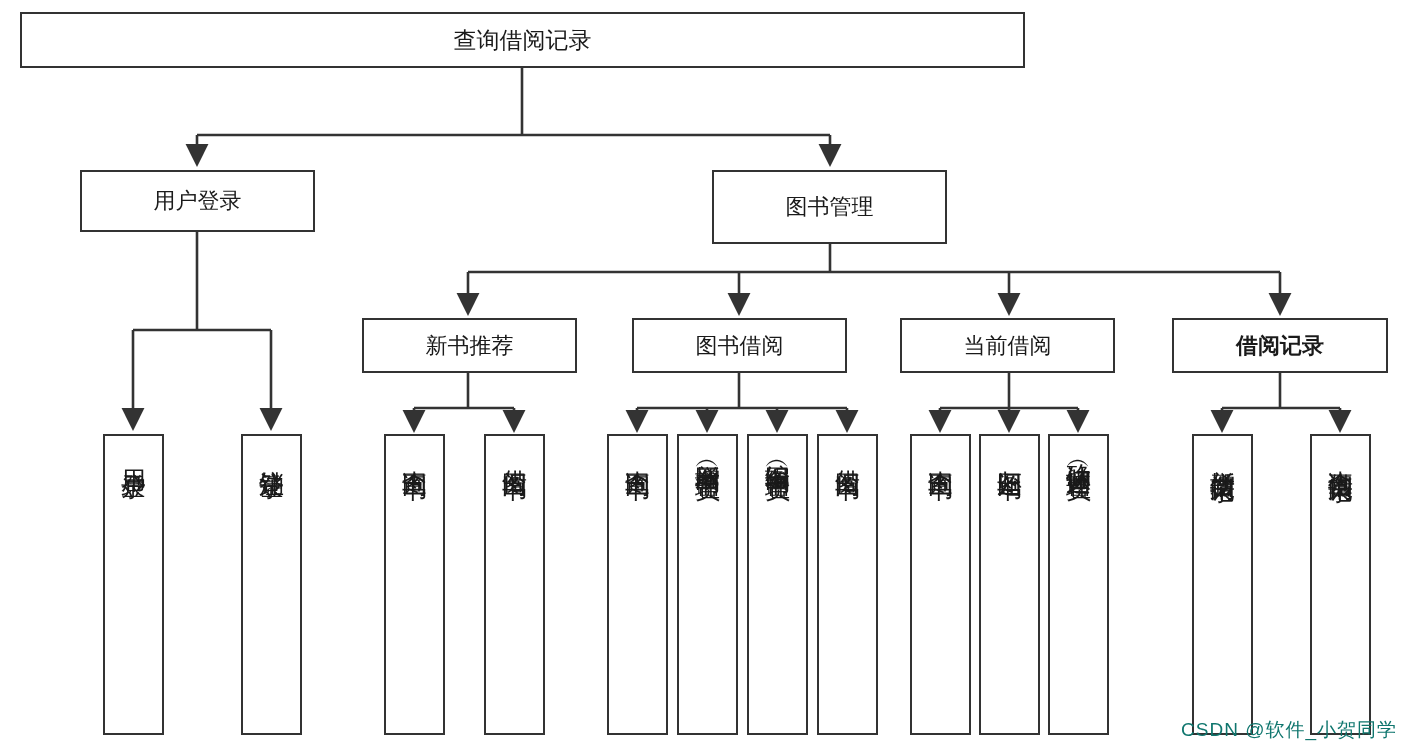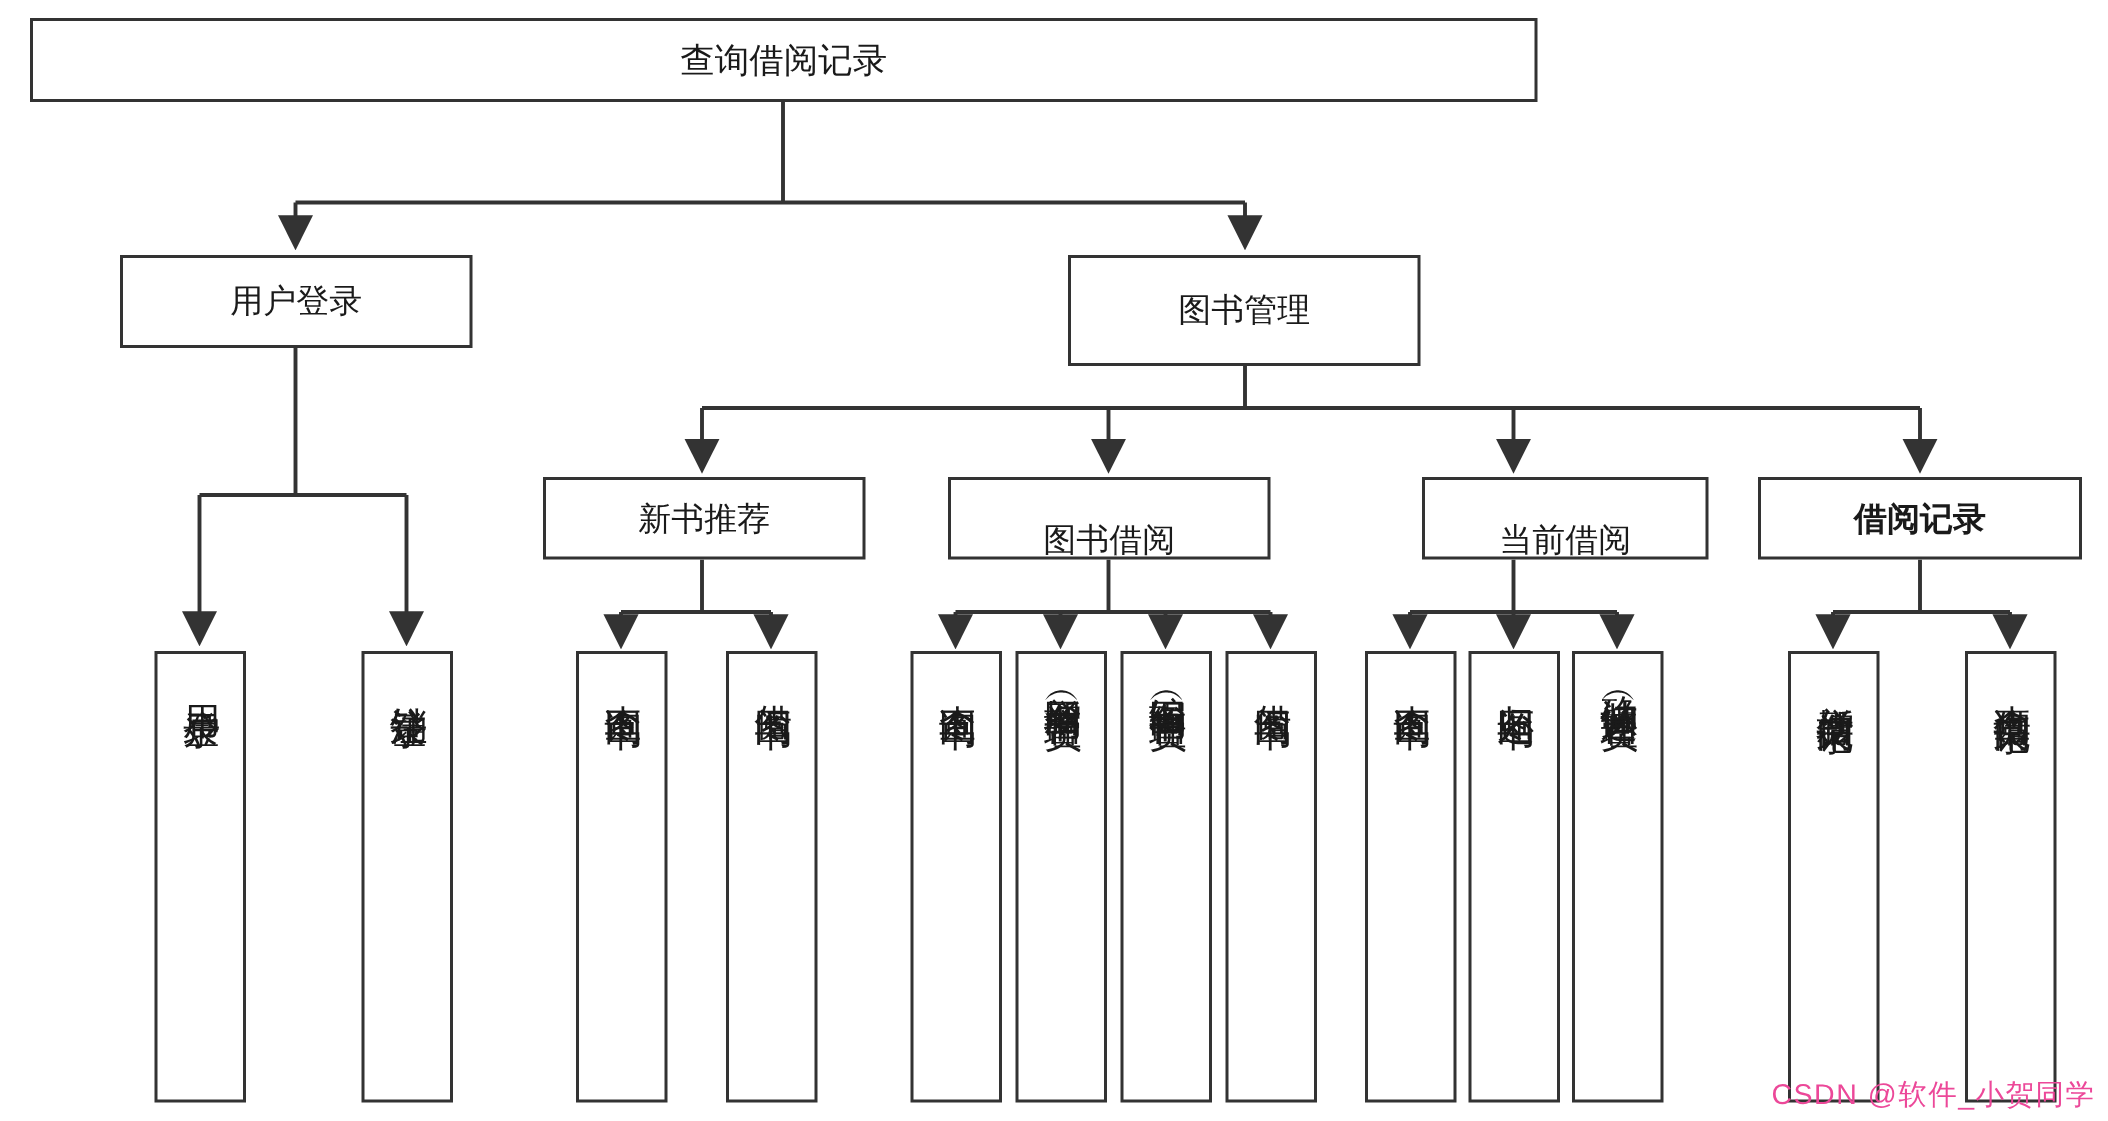--- a/index.html
+++ b/index.html
@@ -68,21 +68,21 @@
   
   .node.leaf.tight {
     padding-top: 8px;
   }
   
   #watermark {
     position: absolute;
     right: 8px;
     bottom: 4px;
     font-size: 19px;
-    color: #ec4899;
+    color: #0f766e;
     letter-spacing: 1px;
     z-index: 5;
     white-space: nowrap;
     pointer-events: none;
   }
 </style>
 </head>
 <body>
 
 <div id="canvas">
@@ -146,25 +146,25 @@
   </div>
 
   <div class="node branch" style="left:712px; top:170px; width:235px; height:74px;">
     <span class="label">图书管理</span>
   </div>
 
   <div class="node branch" style="left:362px; top:318px; width:215px; height:55px;">
     <span class="label">新书推荐</span>
   </div>
 
-  <div class="node branch" style="left:632px; top:318px; width:215px; height:55px;align-items:flex-end;">
+  <div class="node branch" style="left:632px; top:318px; width:215px; height:55px;">
     <span class="label">图书借阅</span>
   </div>
 
-  <div class="node branch" style="left:948px; top:318px; width:191px; height:55px;align-items:flex-end;">
+  <div class="node branch" style="left:900px; top:318px; width:215px; height:55px;">
     <span class="label">当前借阅</span>
   </div>
 
   <div class="node branch" style="left:1172px; top:318px; width:216px; height:55px;font-weight:bold;">
     <span class="label">借阅记录</span>
   </div>
 
   <div class="node leaf" style="left:103px; top:434px; width:61px; height:301px;">
     <span class="label">用户登录</span>
   </div>

